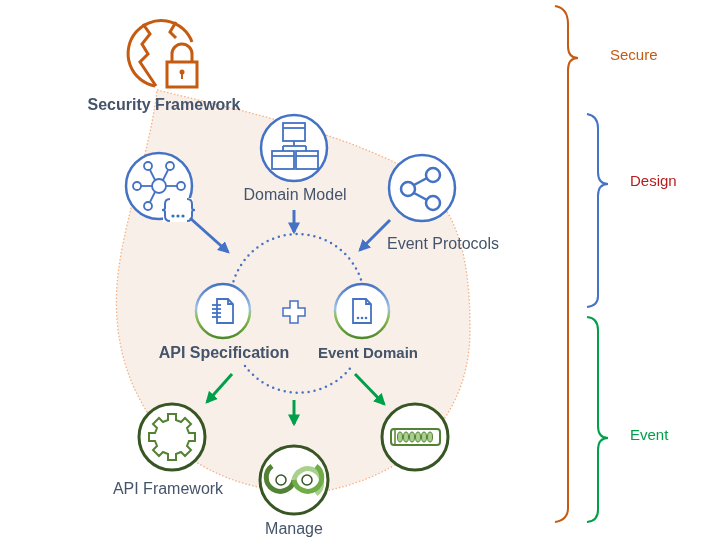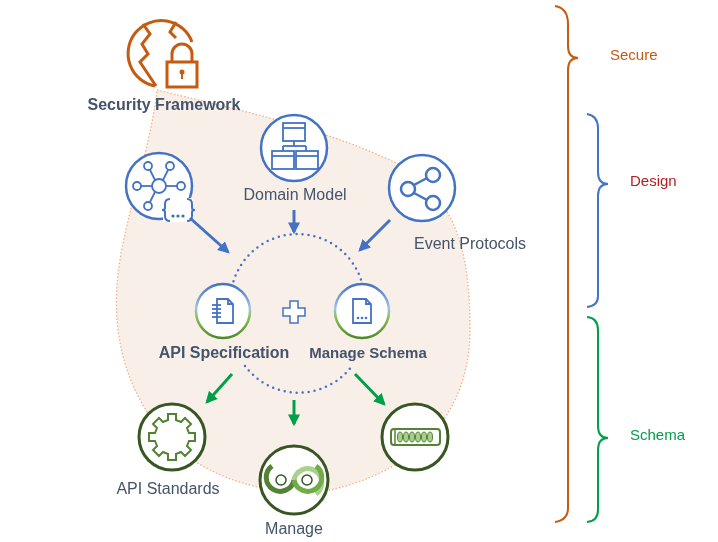--- a/index.html
+++ b/index.html
@@ -158,22 +158,22 @@
     </g>
   </g>
 
   <path d="M555,6 Q568,8 568,24 L568,46 Q568,58 578,58 Q568,58 568,70 L568,508 Q568,520 555,522" fill="none" stroke="#c55a11" stroke-width="2"></path>
   <path d="M587,114 Q598,116 598,128 L598,172 Q598,184 608,184 Q598,184 598,196 L598,296 Q598,306 587,307" fill="none" stroke="#4472c4" stroke-width="2"></path>
   <path d="M587,317 Q598,318 598,330 L598,426 Q598,438 608,438 Q598,438 598,450 L598,510 Q598,521 587,522" fill="none" stroke="#00a04a" stroke-width="2"></path>
 </svg>
 
 <div class="lbl bold" style="left:164px;top:96px">Security Framework</div>
 <div class="lbl" style="left:295px;top:186px">Domain Model</div>
-<div class="lbl" style="left:470px;top:235px">Event Protocols</div>
+<div class="lbl" style="left:443px;top:235px">Event Protocols</div>
 <div class="lbl bold" style="left:224px;top:344px;font-size:16px">API Specification</div>
-<div class="lbl bold" style="left:368px;top:344px;font-size:15px">Manage Schema</div>
-<div class="lbl" style="left:168px;top:480px">API Standards</div>
+<div class="lbl bold" style="left:368px;top:344px;font-size:15px">Event Domain</div>
+<div class="lbl" style="left:168px;top:480px">API Framework</div>
 <div class="lbl" style="left:294px;top:520px">Manage</div>
 
 <div class="phase" style="left:610px;top:46px;color:#c55a11">Secure</div>
 <div class="phase" style="left:630px;top:172px;color:#b91c1c">Design</div>
-<div class="phase" style="left:630px;top:426px;color:#00a04a">Schema</div>
+<div class="phase" style="left:630px;top:426px;color:#00a04a">Event</div>
 </div>
 
 </body></html>

